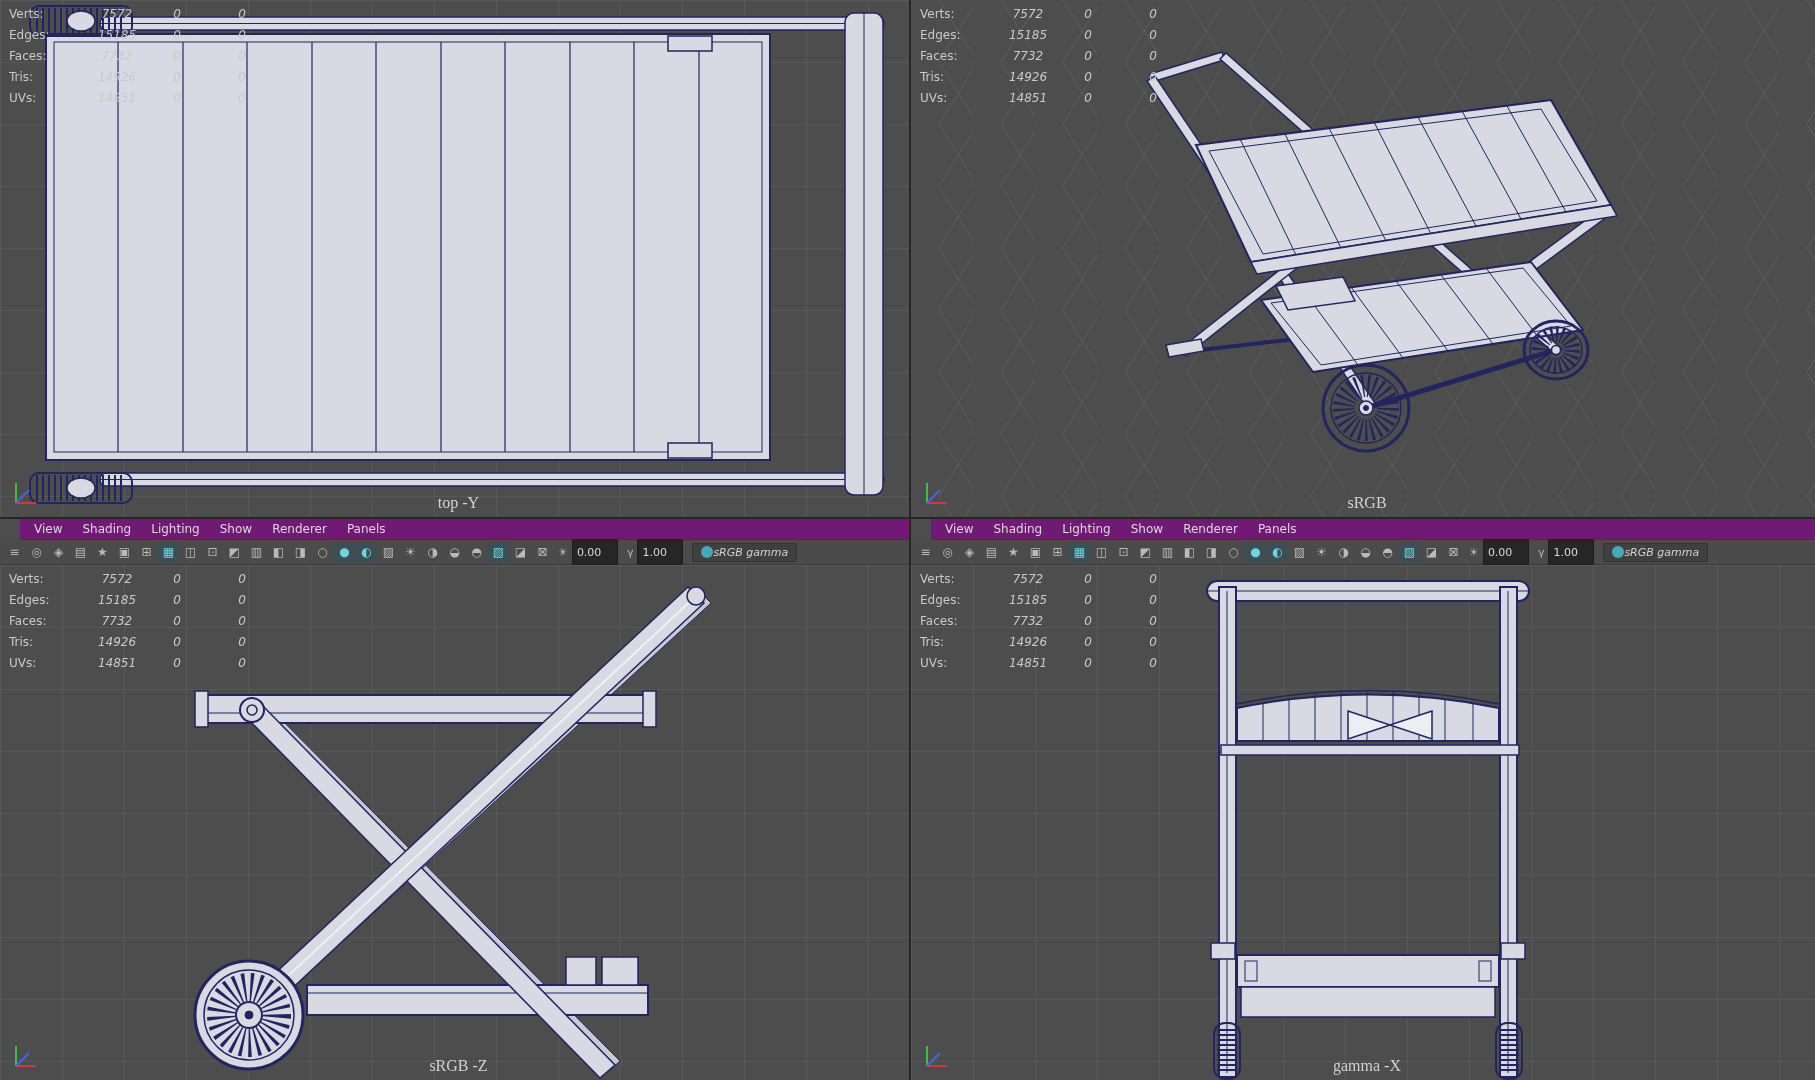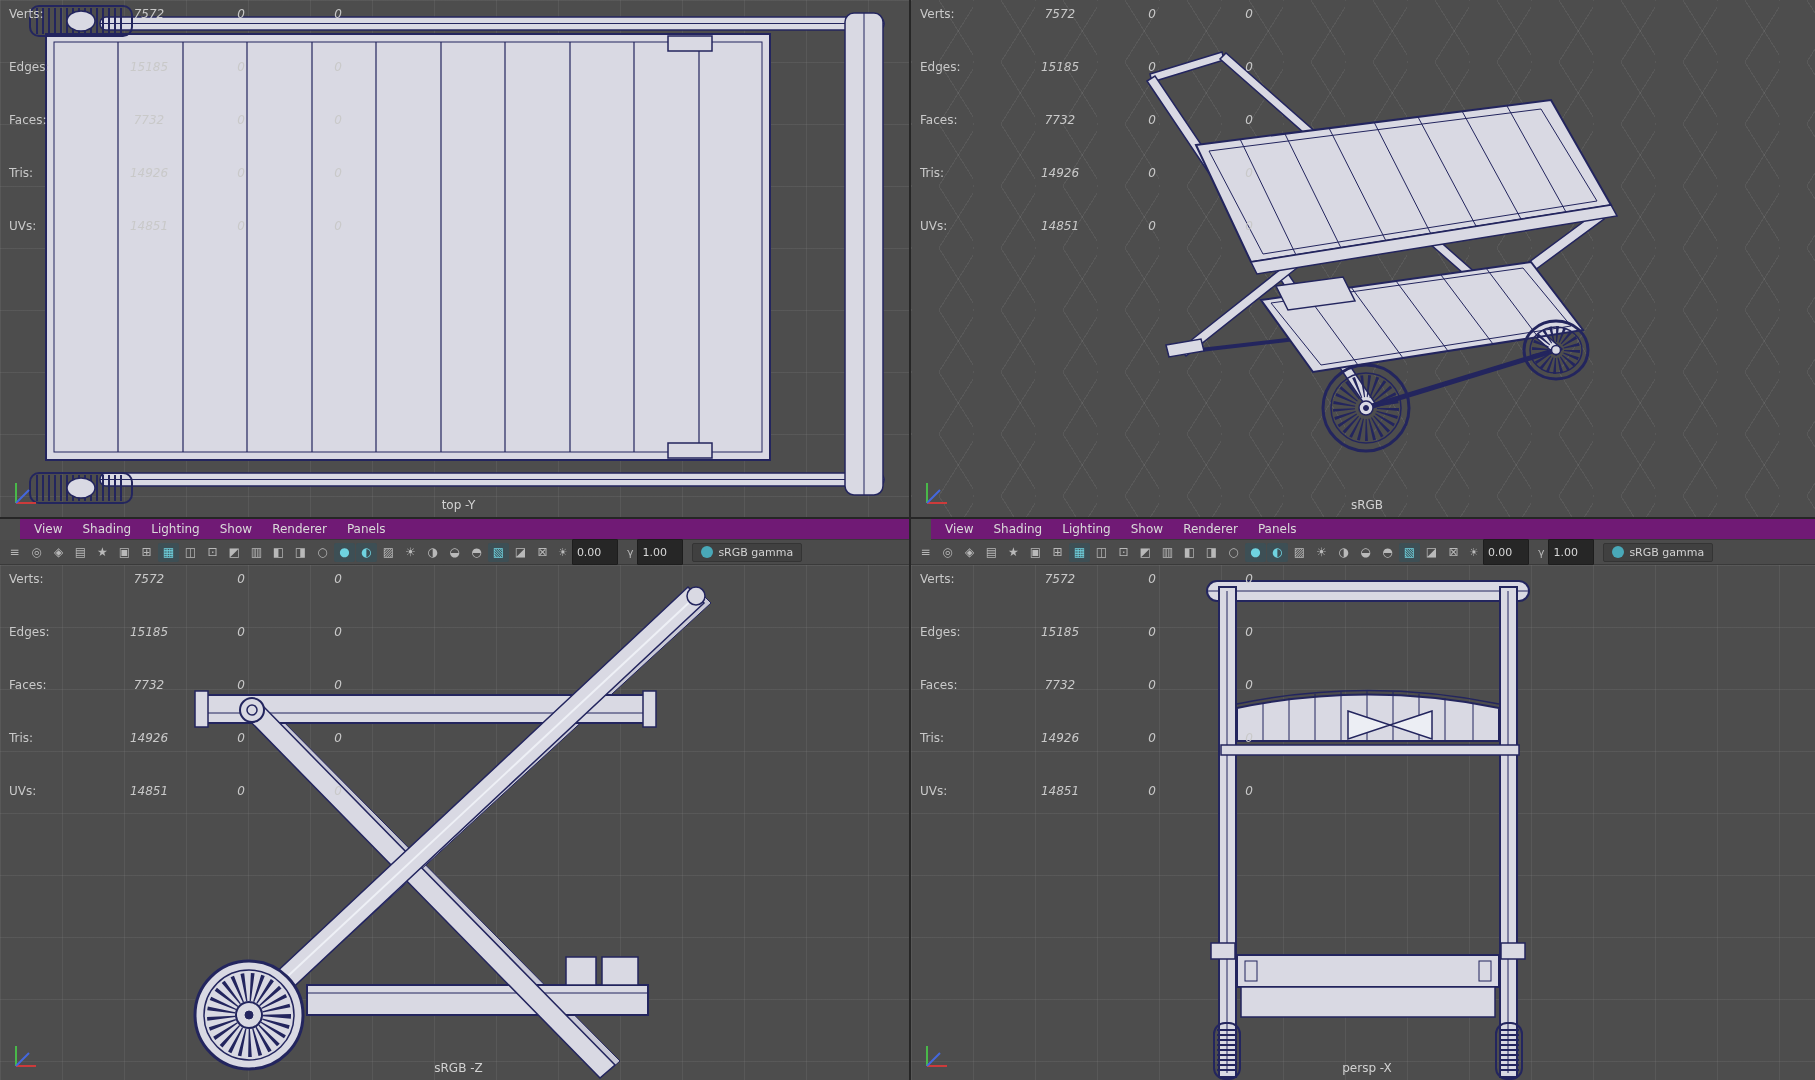--- a/index.html
+++ b/index.html
@@ -11,40 +11,40 @@
   .canvas { position:relative; flex:1; background-color:#4d4d4d;
     background-image:linear-gradient(rgba(175,175,175,.11) 1px,transparent 1px),
                      linear-gradient(90deg,rgba(175,175,175,.11) 1px,transparent 1px);
     background-size:62px 62px; overflow:hidden; }
   .canvas.persp-grid { background-image:
     repeating-linear-gradient(58deg,rgba(165,165,165,.13) 0 1px,transparent 1px 56px),
     repeating-linear-gradient(122deg,rgba(165,165,165,.13) 0 1px,transparent 1px 56px); }
   .model { position:absolute; inset:0; width:100%; height:100%; }
   .hud { position:absolute; top:7px; left:9px; display:grid;
     grid-template-columns:80px 56px 64px 66px; grid-auto-rows:21px;
-    font-size:12px; color:#c9c9c9;gap:32px; }
+    font-size:12px; color:#c9c9c9; }
   .hud-num { text-align:center;font-style:italic; }
   .vp-label { position:absolute; bottom:5px; left:8px; right:0; text-align:center;
-    font-size:12px; color:#d2d2d2; pointer-events:none; }
+    font-size:16px; color:#d2d2d2; pointer-events:none;font-family:Liberation Serif, serif; }
   .gizmo { position:absolute; bottom:7px; left:8px; }
   .menubar { height:21px; background:#701a75; border-bottom:1px solid #393939;
     display:flex; align-items:center; padding:0 4px; flex:0 0 21px;margin-left:20px; }
   .menu-item { font-size:12px; color:#dadada; padding:0 10px; cursor:default; white-space:nowrap; }
   .toolbar { height:25px; background:#4b4b4b; border-bottom:1px solid #3a3a3a;
     display:flex; align-items:center; padding:0 4px; gap:1px; flex:0 0 25px; }
   .tb-icon { width:21px; height:19px; display:inline-flex; align-items:center; justify-content:center;
     font-size:12px; color:#b9b9b9; border-radius:2px; cursor:default; }
   .tb-icon[data-state="on"] { color:#6fd3e0; background:#3d4f55; }
   .tb-field { display:inline-flex; align-items:center; gap:4px; margin:0 4px; }
   .fld-icon { font-size:11px; color:#b9b9b9; }
   .tb-field input { width:46px; height:26px; background:#262626; border:1px solid #1d1d1d;
     color:#d8d8d8; font-size:11px; text-align:left; padding:0 4px; font-family:inherit; border-radius:1px; }
-  .colorspace-chip { display:inline-flex; align-items:center; gap:5px; background:#404040;
+  .colorspace-chip { display:inline-flex; align-items:center; background:#404040;
     border:1px solid #343434; height:19px; padding:0 8px; border-radius:2px;
-    font-size:11px; color:#d2d2d2; margin-left:4px; white-space:nowrap; }
+    font-size:11px; color:#d2d2d2; margin-left:4px; white-space:nowrap;font-style:italic; }
   .chip-icon { width:12px; height:12px; border-radius:50%; background:#49a8b8;
     display:inline-block; flex:0 0 12px; }
 </style>
 </head>
 <body>
 
 <div class="quad">
 
   <div class="viewport">
     <div class="canvas">
@@ -482,17 +482,17 @@
           <span class="hud-lbl">UVs:</span>
           <span class="hud-num">14851</span>
           <span class="hud-num">0</span>
           <span class="hud-num">0</span>
         </div>
       <svg class="gizmo" width="34" height="34">
         <line x1="8" y1="27" x2="28" y2="27" stroke="#cc3b3b" stroke-width="2"></line>
         <line x1="8" y1="27" x2="8" y2="7" stroke="#49b849" stroke-width="2"></line>
         <line x1="8" y1="27" x2="21" y2="14" stroke="#4467dd" stroke-width="2"></line>
       </svg>
-      <div class="vp-label">persp -X</div>
+      <div class="vp-label">gamma -X</div>
     </div>
   </div>
 
 </div>
 
 </body></html>

